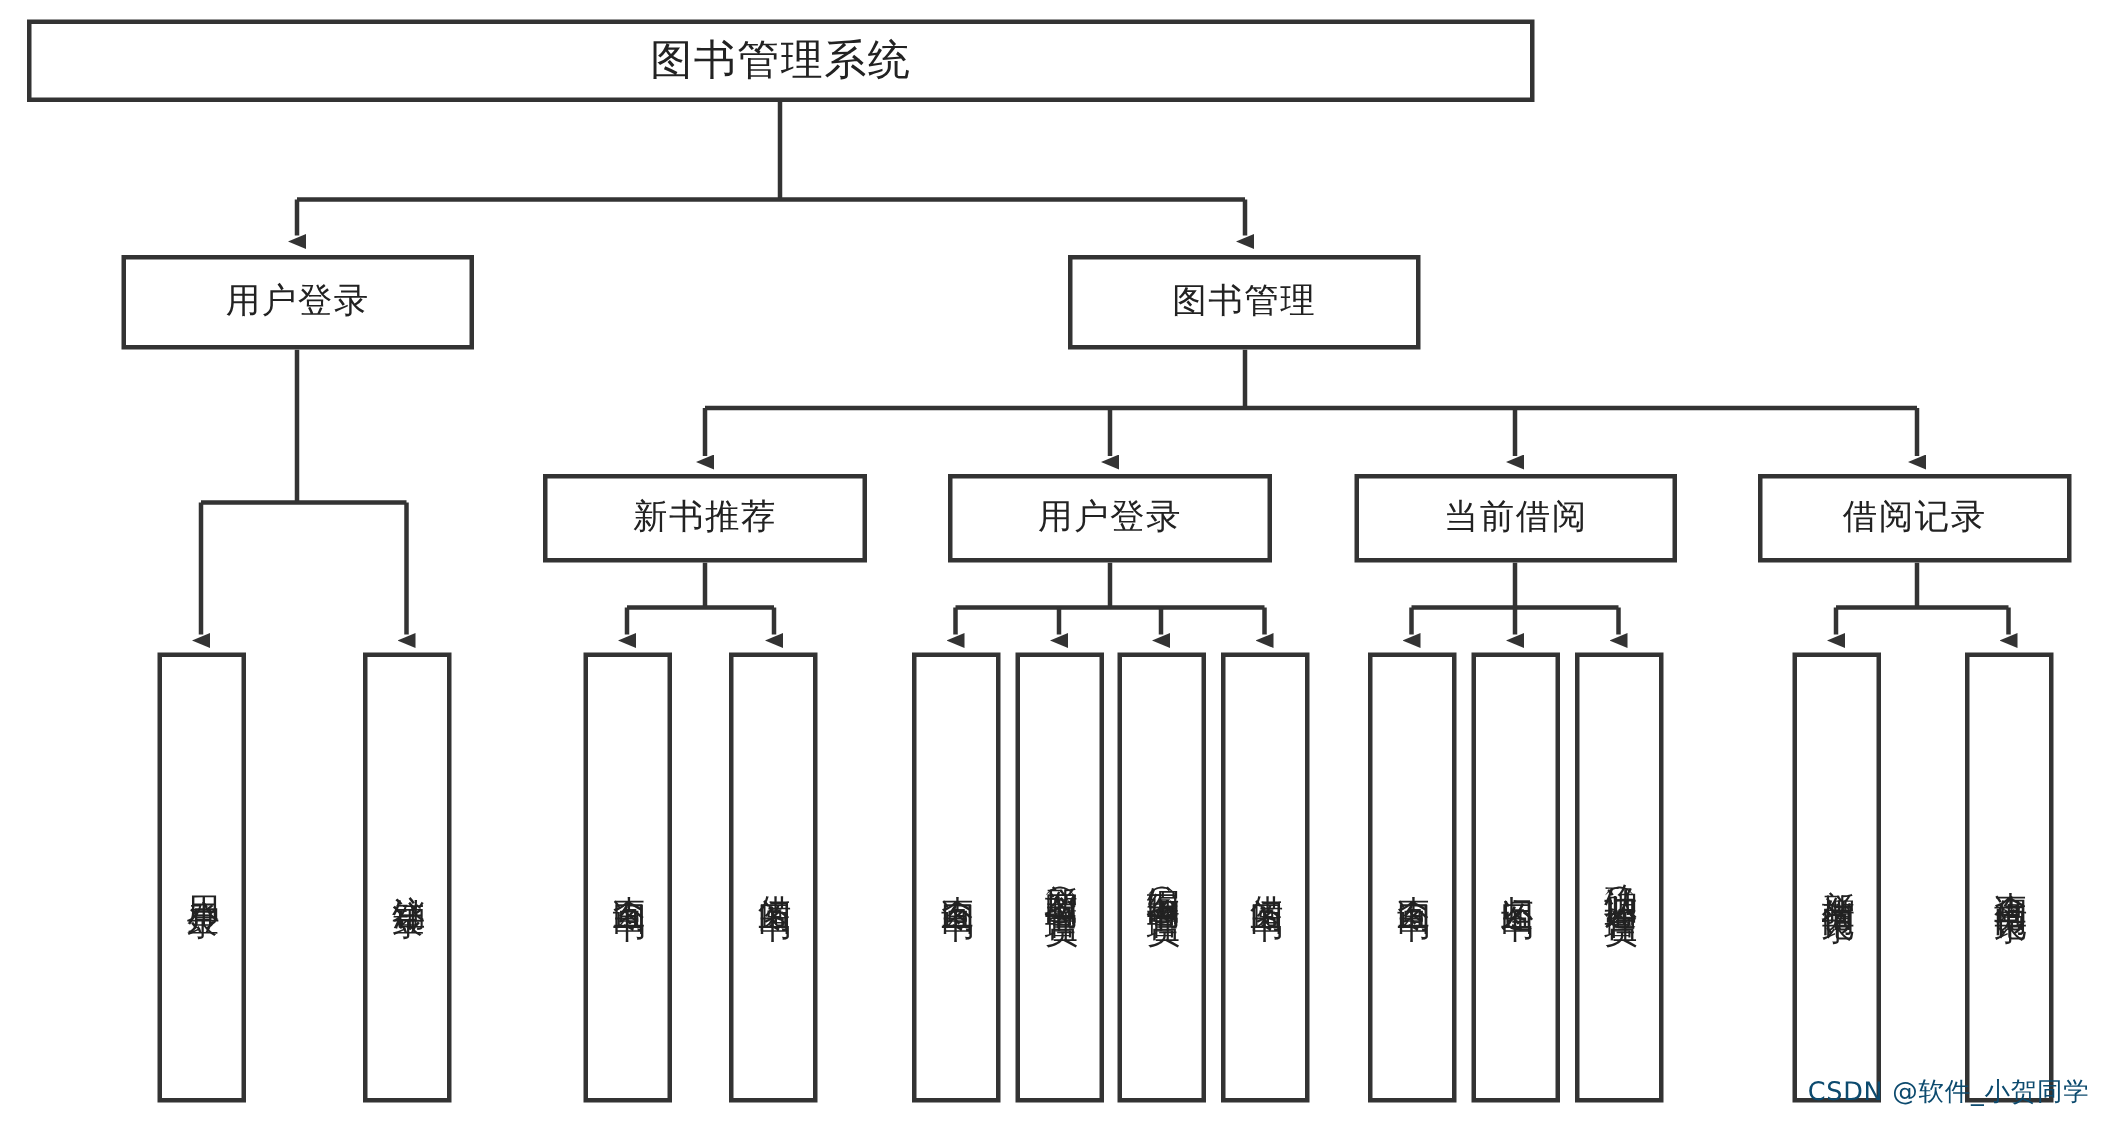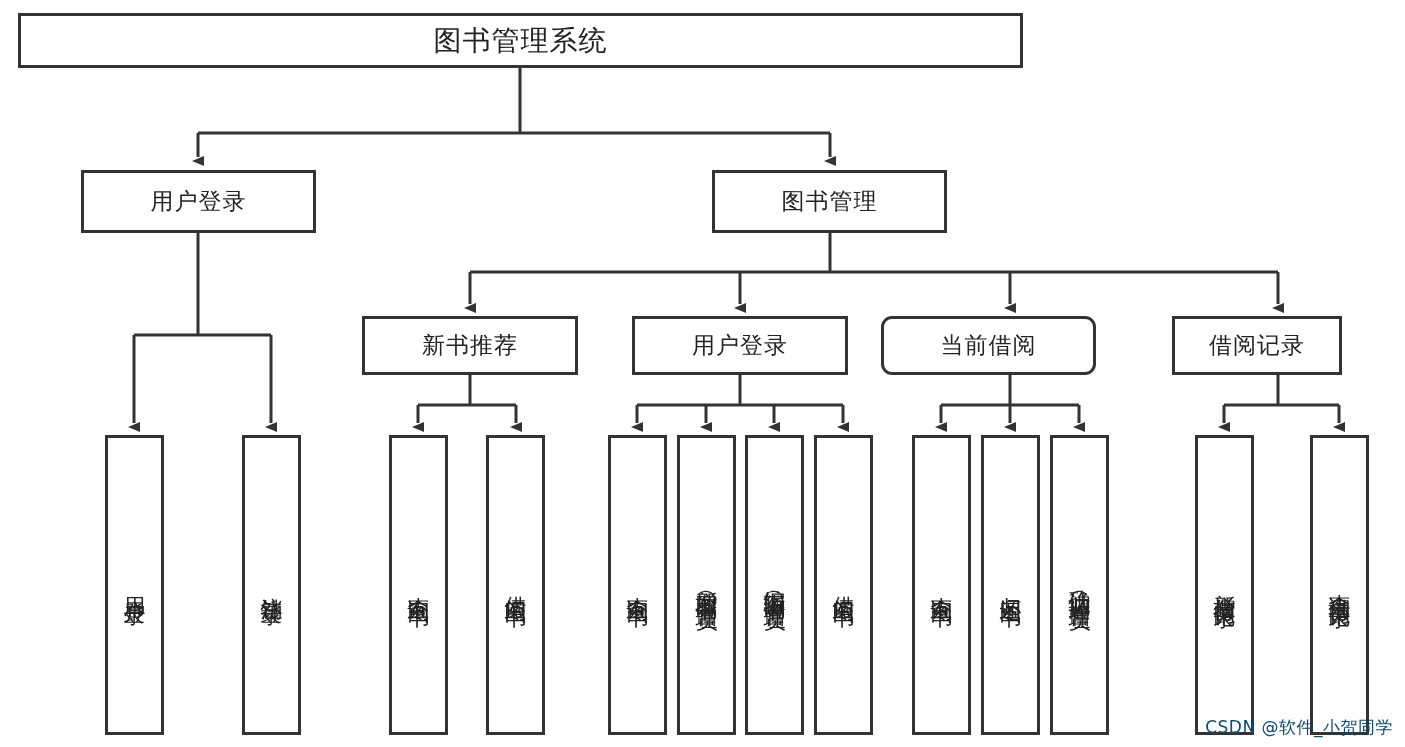--- a/index.html
+++ b/index.html
@@ -135,24 +135,24 @@
   <div class="node node-h" style="left:712px; top:170px; width:235px; height:63px;">
     <span class="label">图书管理</span>
   </div>
 
   <div class="node node-h" style="left:362px; top:316px; width:216px; height:59px;align-items:center;">
     <span class="label">新书推荐</span>
   </div>
   <div class="node node-h" style="left:632px; top:316px; width:216px; height:59px;">
     <span class="label">用户登录</span>
   </div>
-  <div class="node node-h" style="left:881px; top:316px; width:215px; height:59px;border-radius:11px;">
+  <div class="node node-h" style="left:903px; top:316px; width:215px; height:59px;">
     <span class="label">当前借阅</span>
   </div>
-  <div class="node node-h" style="left:1172px; top:316px; width:170px; height:59px;">
+  <div class="node node-h" style="left:1172px; top:316px; width:209px; height:59px;">
     <span class="label">借阅记录</span>
   </div>
 
   <div class="node node-v" style="left:105px; top:435px; width:59px; height:300px;">
     <span class="label">用户登录</span>
   </div>
   <div class="node node-v" style="left:242px; top:435px; width:59px; height:300px;">
     <span class="label">注销登录</span>
   </div>
 

